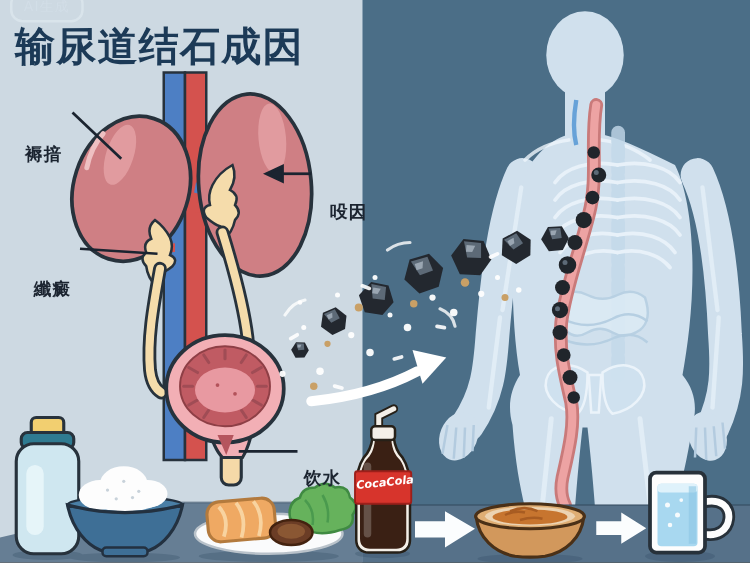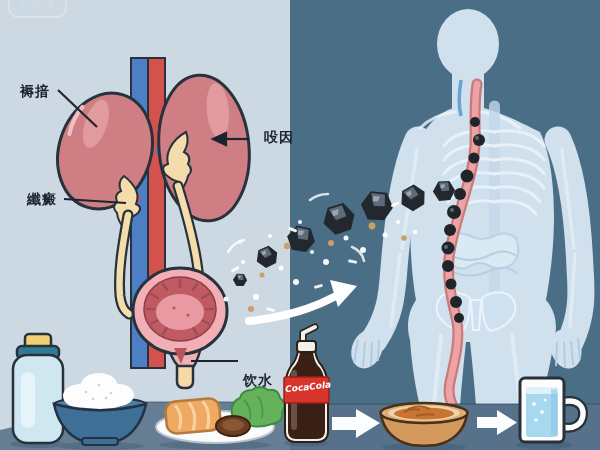--- a/index.html
+++ b/index.html
@@ -9,25 +9,25 @@
     background:#cdd9e2;
   }
   #stage svg{position:absolute;left:0;top:0;}
   .txt{position:absolute;color:#1b2430;font-weight:bold;}
   #title{left:12px;top:16px;font-size:32px;letter-spacing:1px;color:#1c3a57;font-weight:800;}
   #watermark{
     left:8px;top:-7px;font-size:11px;font-weight:normal;
     color:rgba(210,222,232,.85);border:2px solid rgba(225,235,242,.6);
     border-radius:10px;padding:3px 9px;letter-spacing:1px;
   }
-  .lbl{font-size:14px;letter-spacing:1px;}
+  .lbl{font-size:14px;letter-spacing:1px;margin-top:32px;}
   #lbl-kidney{left:20px;top:83px;}
   #lbl-cause{left:264px;top:129px;}
   #lbl-ureter{left:27px;top:191px;}
-  #lbl-water{left:243px;top:372px;}
+  #lbl-water{left:243px;top:342px;}
   #cola-brand{
     left:285px;top:382px;width:44px;text-align:center;
     font-size:9px;font-style:italic;color:#fff;font-weight:bold;
     transform:rotate(-6deg);letter-spacing:0px;
   }
 </style>
 </head>
 <body>
 
 <div id="stage">
@@ -350,19 +350,20 @@
         <circle cx="534" cy="404" r="2"></circle>
             <circle cx="542" cy="412" r="2"></circle>
         <circle cx="536" cy="420" r="1.8"></circle>
             <circle cx="545" cy="400" r="1.5"></circle>
       </g>
     </g>
   </g>
 </svg>
 
 <div id="watermark" class="txt">AI生成</div>
+<div id="title" class="txt">输尿道结石成因</div>
 <div id="lbl-kidney" class="txt lbl">褥揞</div>
 <div id="lbl-cause" class="txt lbl">吺因</div>
 <div id="lbl-ureter" class="txt lbl">纖癜</div>
 <div id="lbl-water" class="txt lbl">饮水</div>
 <div id="cola-brand" class="txt">CocaCola</div>
 
 </div>
 
 </body></html>

